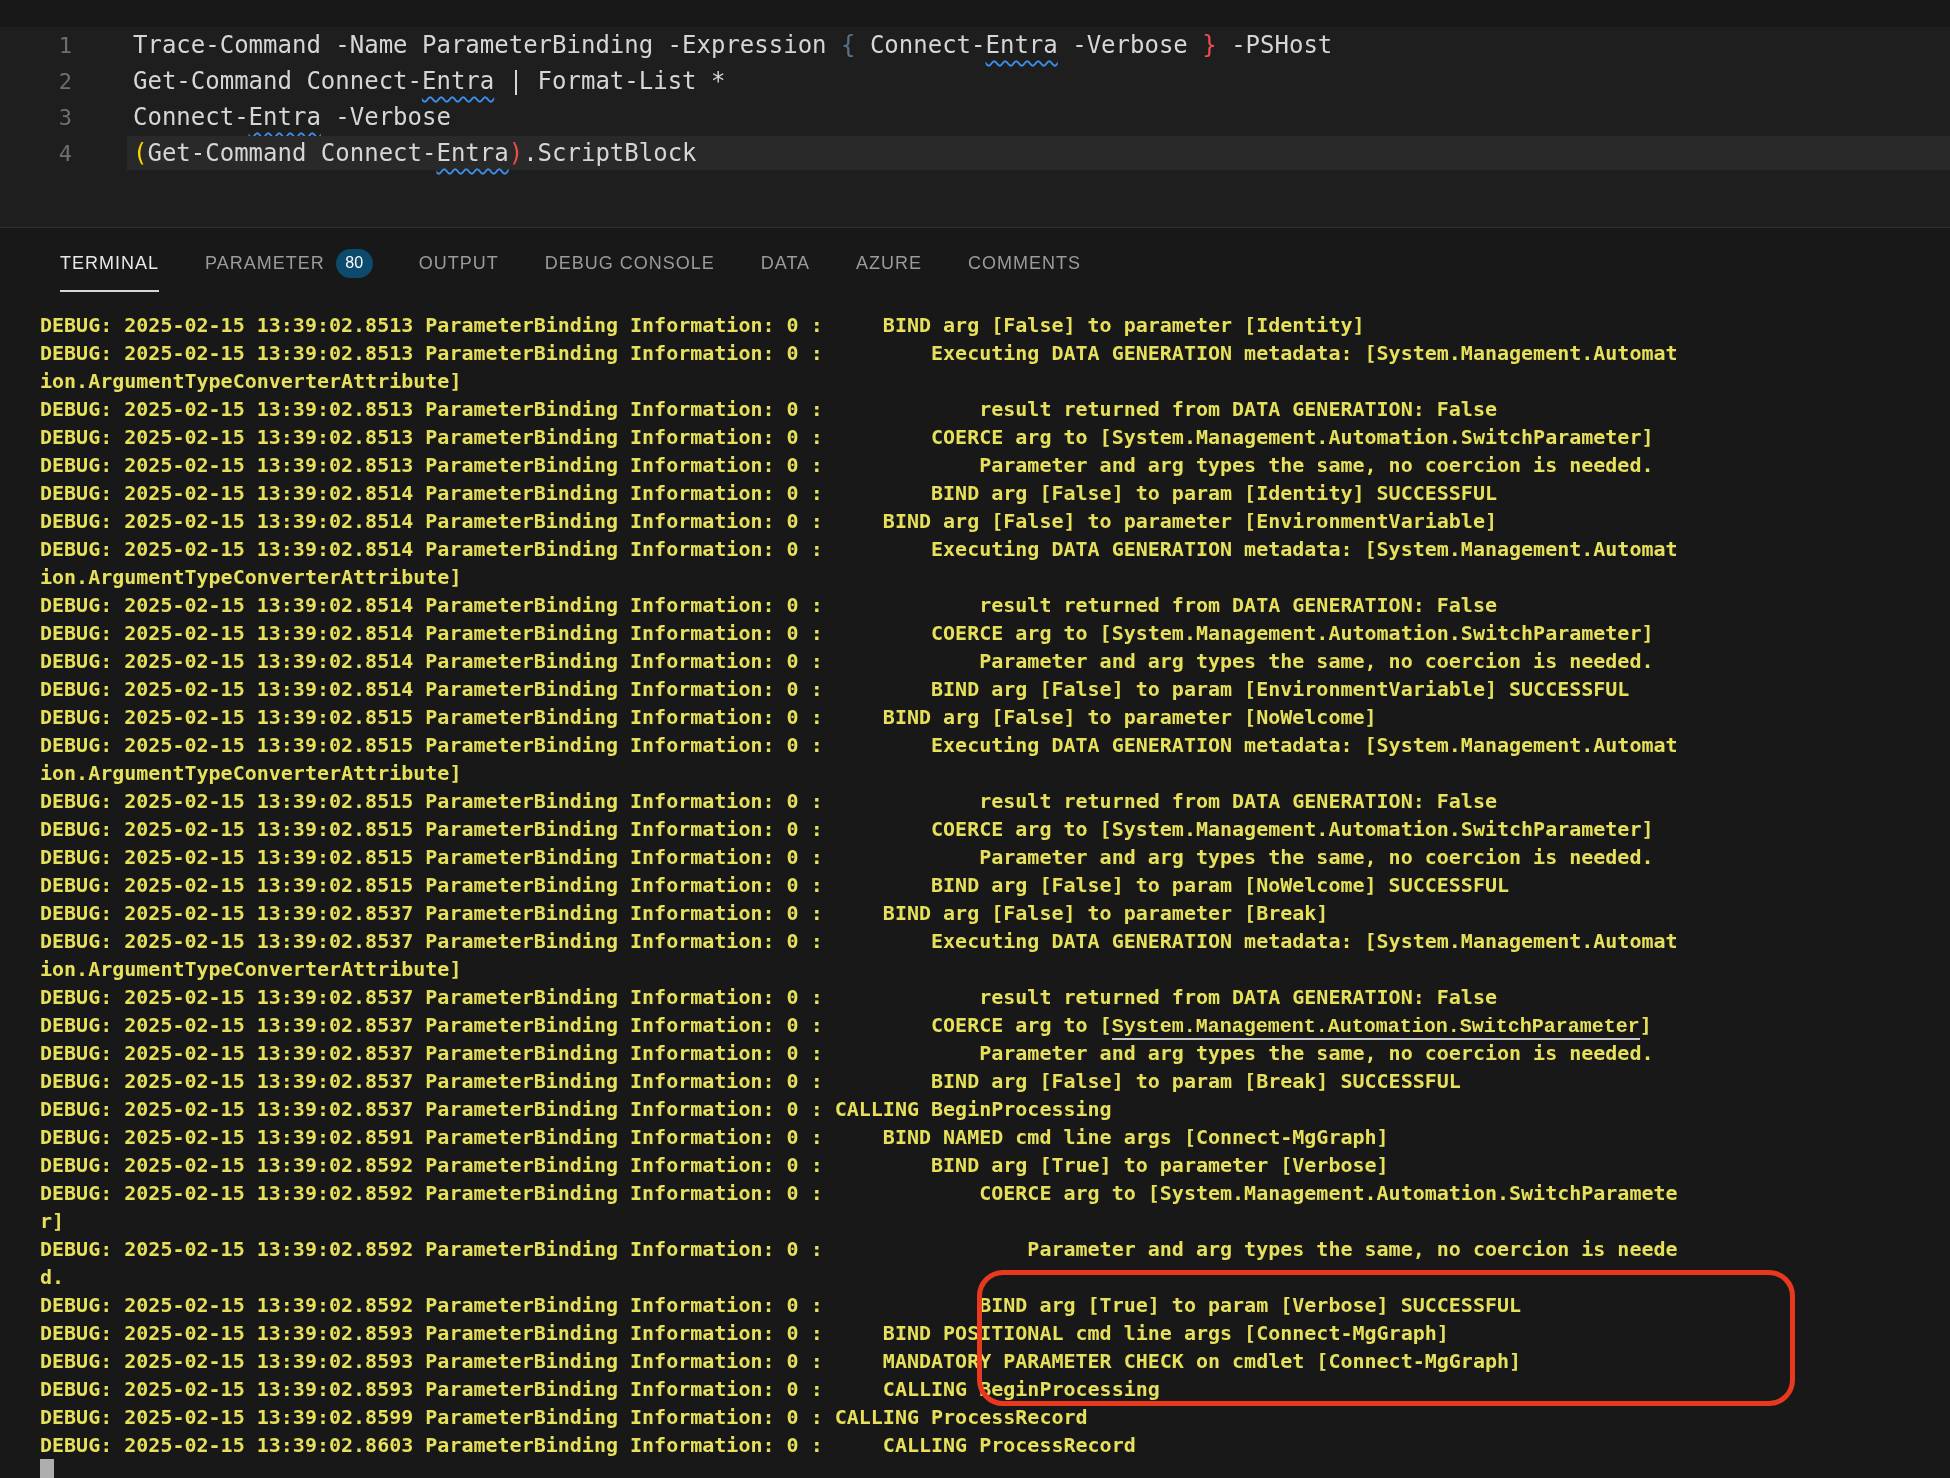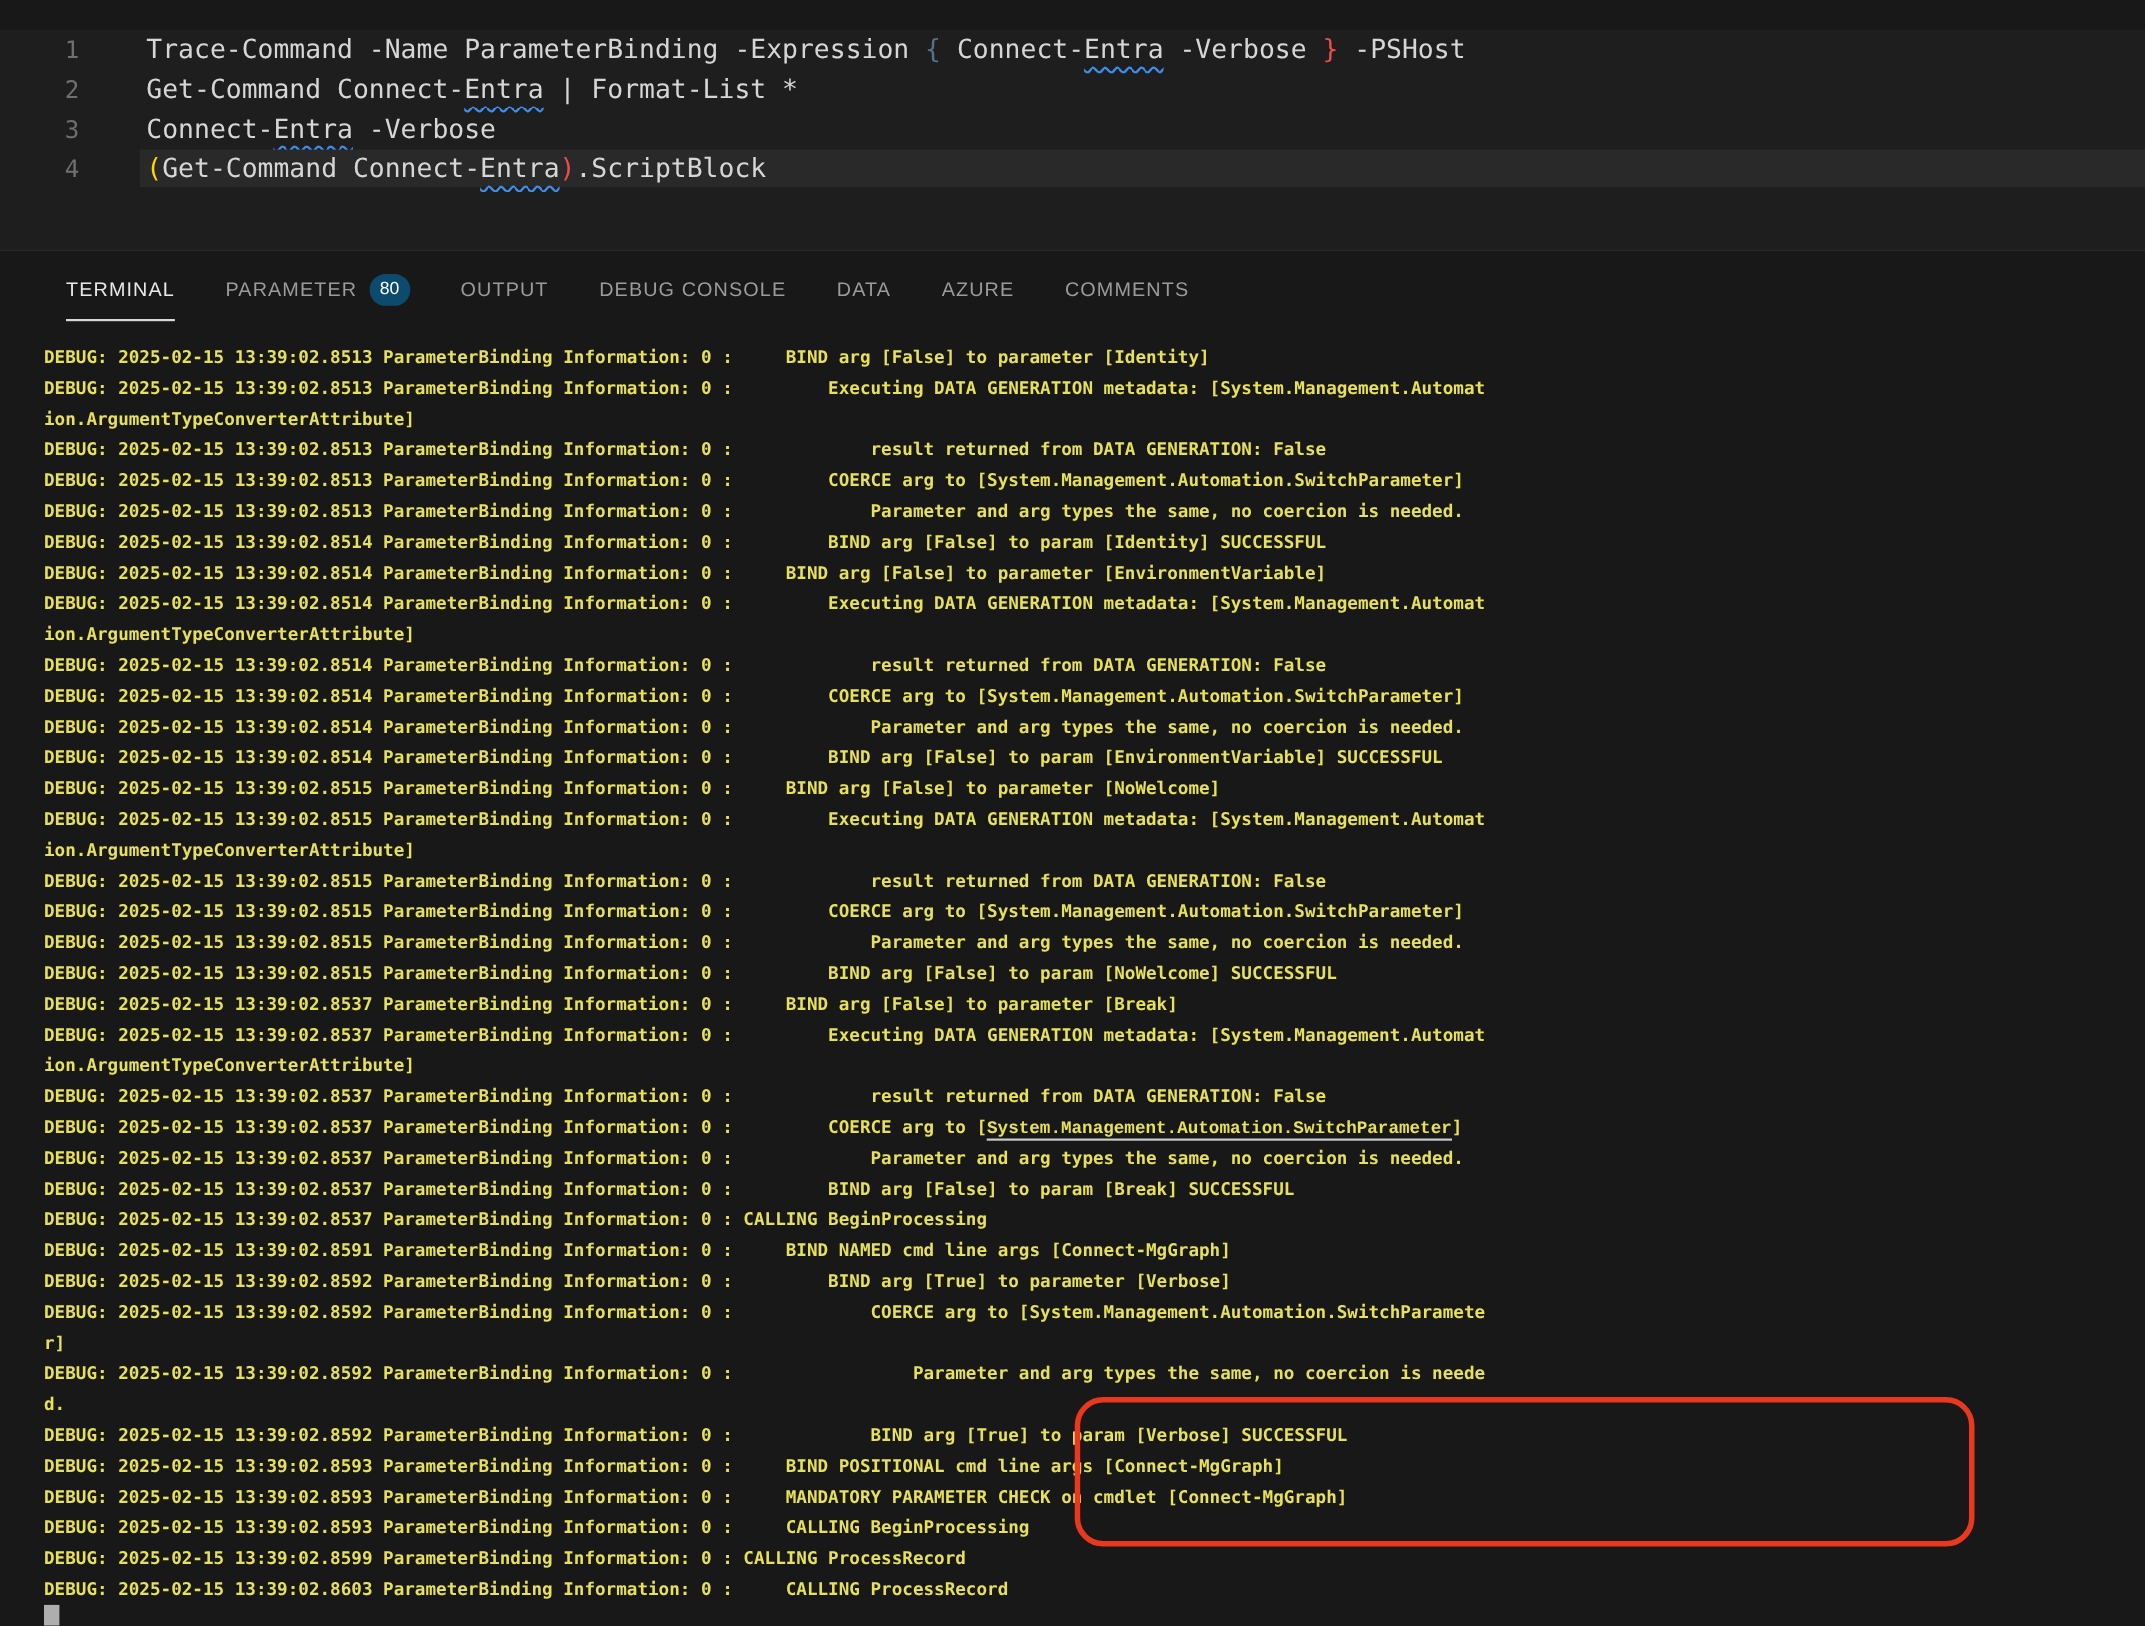--- a/index.html
+++ b/index.html
@@ -26,21 +26,21 @@
           font-family:"Liberation Sans",sans-serif;font-size:18px;letter-spacing:1px;color:#9b9b9b;}
   .tab{position:relative;display:flex;align-items:center;height:100%;cursor:pointer;}
   .tab.active{color:#e8e8e8;}
   .tab.active::after{content:"";position:absolute;left:0;right:0;bottom:6px;height:2px;background:#d7d7d7;}
   .badge{display:inline-flex;align-items:center;justify-content:center;margin-left:11px;
          min-width:21px;height:29px;padding:0 8px;border-radius:15px;background:#0c4a6e;
          color:#fff;font-size:16px;letter-spacing:0;}
 
   
   .term{position:absolute;top:83px;left:0;right:0;bottom:0;padding-left:40px;
-        font-family:"DejaVu Sans Mono",monospace;font-weight:700;font-size:16px;
+        font-family:"DejaVu Sans Mono",monospace;font-weight:700;font-size:20px;
         line-height:28px;color:#e6e05a;white-space:pre;overflow:hidden;}
   .trow{height:28px;}
   .tlink{border-bottom:2px solid #c9c9c9;font-family:Liberation Mono, monospace;}
   .cursor{position:absolute;left:40px;top:1231px;width:14px;height:26px;background:#aeaeae;}
 
   
   .redbox{position:absolute;left:977px;top:1270px;width:808px;height:126px;
           border:5px solid #e8391f;border-radius:26px;pointer-events:none;}
 </style>
 </head>

